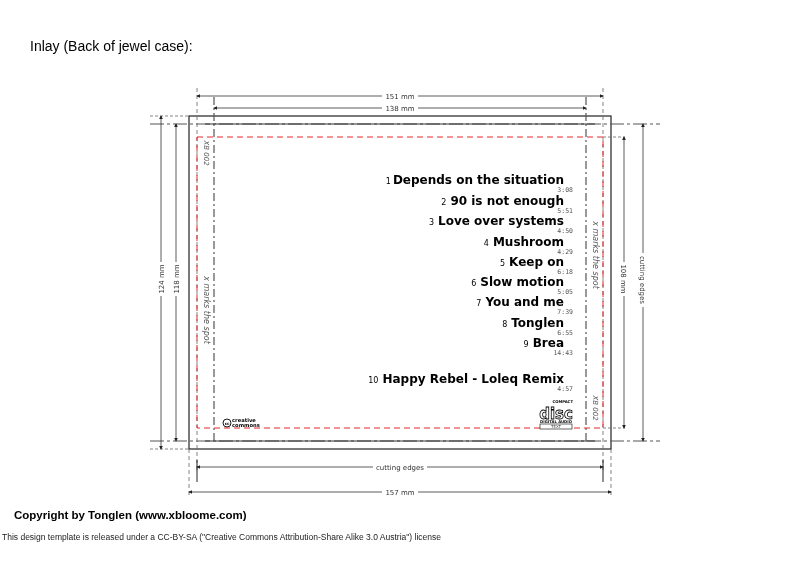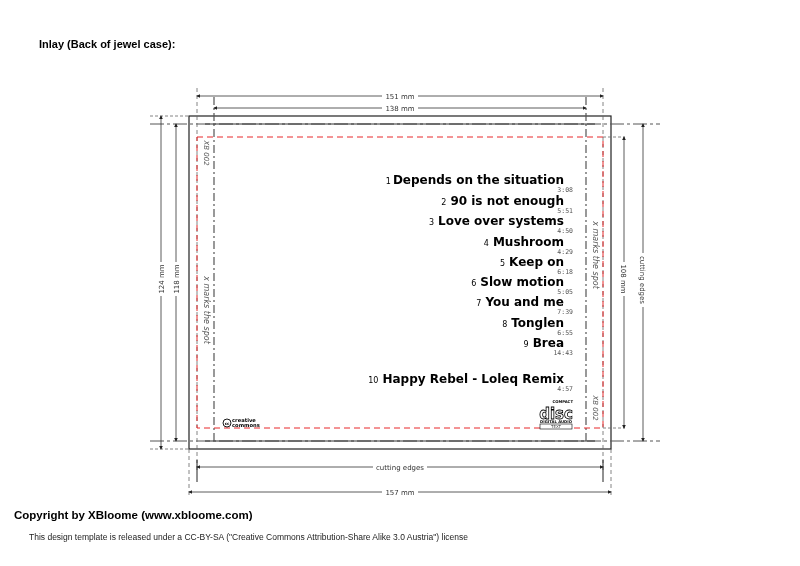--- a/index.html
+++ b/index.html
@@ -1,20 +1,20 @@
 <!DOCTYPE html>
 <html><head>
 <meta charset="utf-8">
 <style>
   html, body { margin:0; padding:0; background:#ffffff; }
   body { width:800px; height:566px; position:relative; overflow:hidden; font-family:"Liberation Sans", sans-serif; color:#000; }
   .abs { position:absolute; }
-  .title { left:39px; top:38px; font-size:11px; font-weight:bold; }
+  .title { left:30px; top:38px; font-size:14px; font-weight:normal; }
   .copyright { left:14px; top:509px; font-size:11.5px; font-weight:bold; }
-  .license { left:29px; top:532px; font-size:8.5px; line-height:10px; color:#222; }
+  .license { left:2px; top:532px; font-size:8.5px; line-height:10px; color:#222; }
   svg text { font-family:"DejaVu Sans", sans-serif; }
   .track-title { font-family:"DejaVu Sans", sans-serif; font-weight:bold; fill:#000; }
   .track-num { font-family:"DejaVu Sans", sans-serif; fill:#000; }
   .track-time { font-family:"DejaVu Sans Mono", monospace; fill:#555; }
   .dim { font-family:"DejaVu Sans", sans-serif; fill:#333; font-size:7px; }
   .vert { font-family:"DejaVu Sans", sans-serif; fill:#555; font-size:7px; font-style:italic; }
   .track-row { cursor:default; }
 </style>
 </head>
 <body>
@@ -140,16 +140,16 @@
 
   <g>
     <text x="573" y="403" text-anchor="end" font-size="3.8" font-weight="bold">COMPACT</text>
     <text x="556" y="419" text-anchor="middle" font-size="15" font-weight="bold" fill="#fff" stroke="#000" stroke-width="0.8">disc</text>
     <text x="556" y="423" text-anchor="middle" font-size="3.8" font-weight="bold">DIGITAL AUDIO</text>
     <rect x="540" y="424" width="32" height="5" fill="#fff" stroke="#000" stroke-width="0.6"></rect>
     <text x="556" y="428.3" text-anchor="middle" font-size="4" fill="#333">TEXT</text>
   </g>
 </svg>
 
-<div class="abs copyright">Copyright by XBloome (www.xbloome.com)</div>
+<div class="abs copyright">Copyright by Tonglen (www.xbloome.com)</div>
 <div class="abs license">
   <div>This design template is released under a CC-BY-SA ("Creative Commons Attribution-Share Alike 3.0 Austria") license</div>
 </div>
 
 </body></html>

